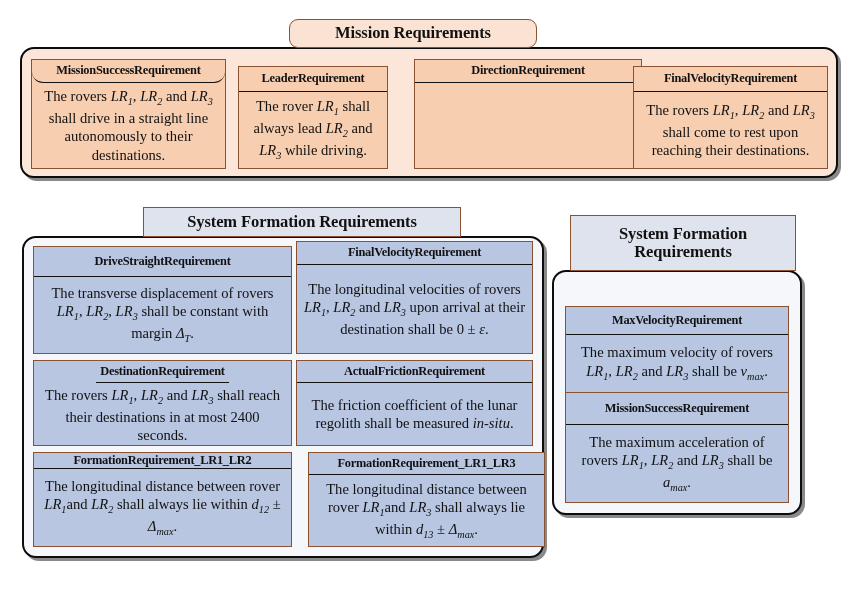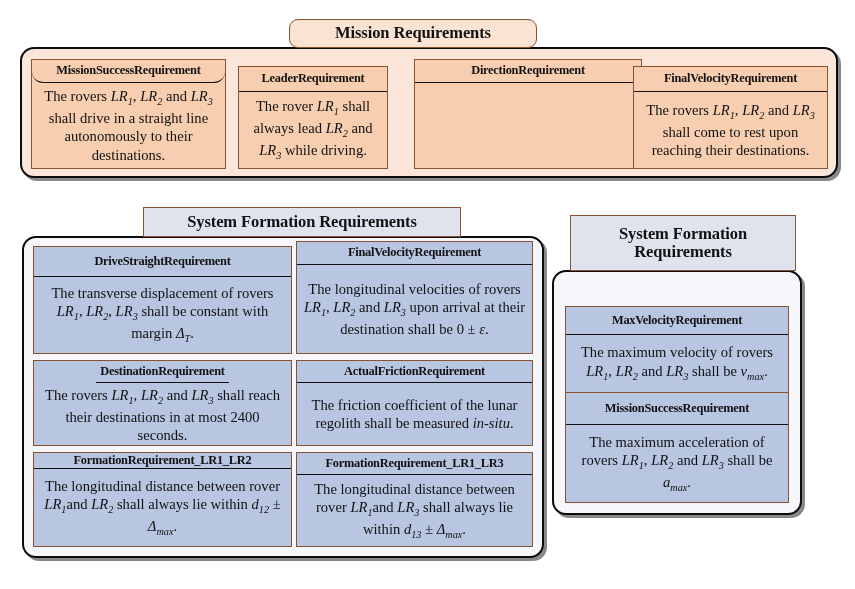--- a/index.html
+++ b/index.html
@@ -160,21 +160,21 @@
   </div>
 </div>
 
 <div class="req req-blue" style="left:33px; top:452px; width:259px; height:95px;">
   <div class="req-name" style="height:16px;">FormationRequirement_LR1_LR2</div>
   <div class="req-body">
     <span class="txt">The longitudinal distance between rover <i class="v">LR<sub>1</sub></i>and <i class="v">LR<sub>2</sub></i> shall always lie within <i class="v">d<sub>12</sub></i> ± <i class="v">Δ<sub>max</sub></i>.</span>
   </div>
 </div>
 
-<div class="req req-blue" style="left:296px; top:452px; width:237px; height:95px;">
+<div class="req req-blue" style="left:308px; top:452px; width:237px; height:95px;">
   <div class="req-name" style="height:22px;">FormationRequirement_LR1_LR3</div>
   <div class="req-body">
     <span class="txt">The longitudinal distance between rover <i class="v">LR<sub>1</sub></i>and <i class="v">LR<sub>3</sub></i> shall always lie within <i class="v">d<sub>13</sub></i> ± <i class="v">Δ<sub>max</sub></i>.</span>
   </div>
 </div>
 
 <div class="package pkg-light" style="left:552px; top:270px; width:250px; height:245px;"></div>
 
 <div class="pkg-title title-blue" style="left:570px; top:215px; width:226px; height:56px; flex-direction:column;">
   <span style="padding:0 14px;">System Formation Requirements</span>

